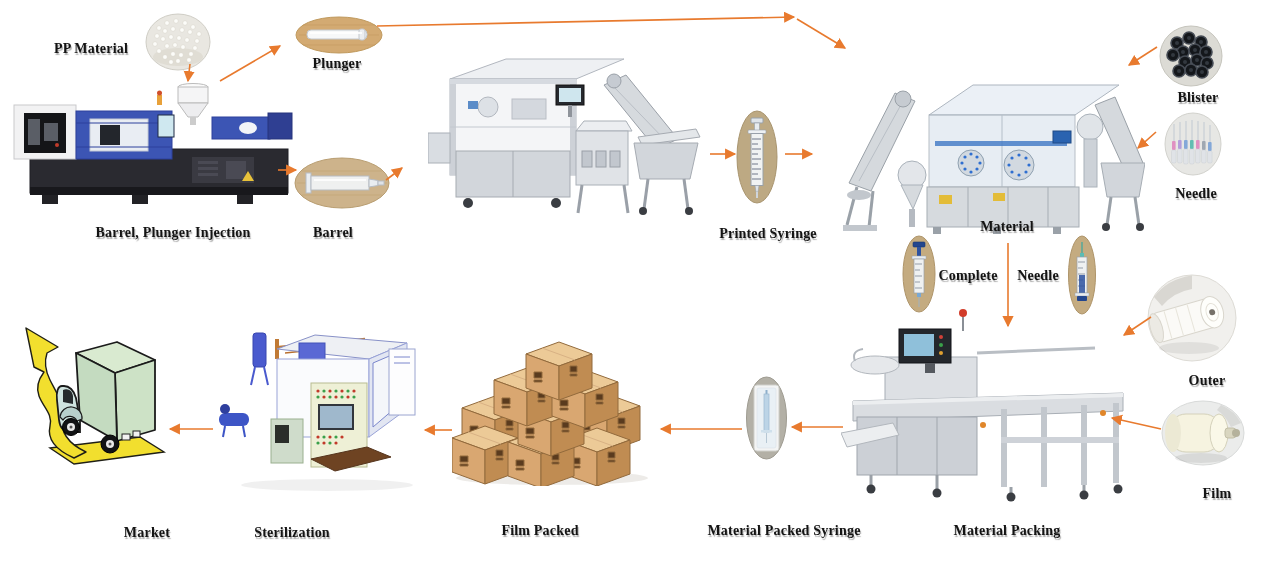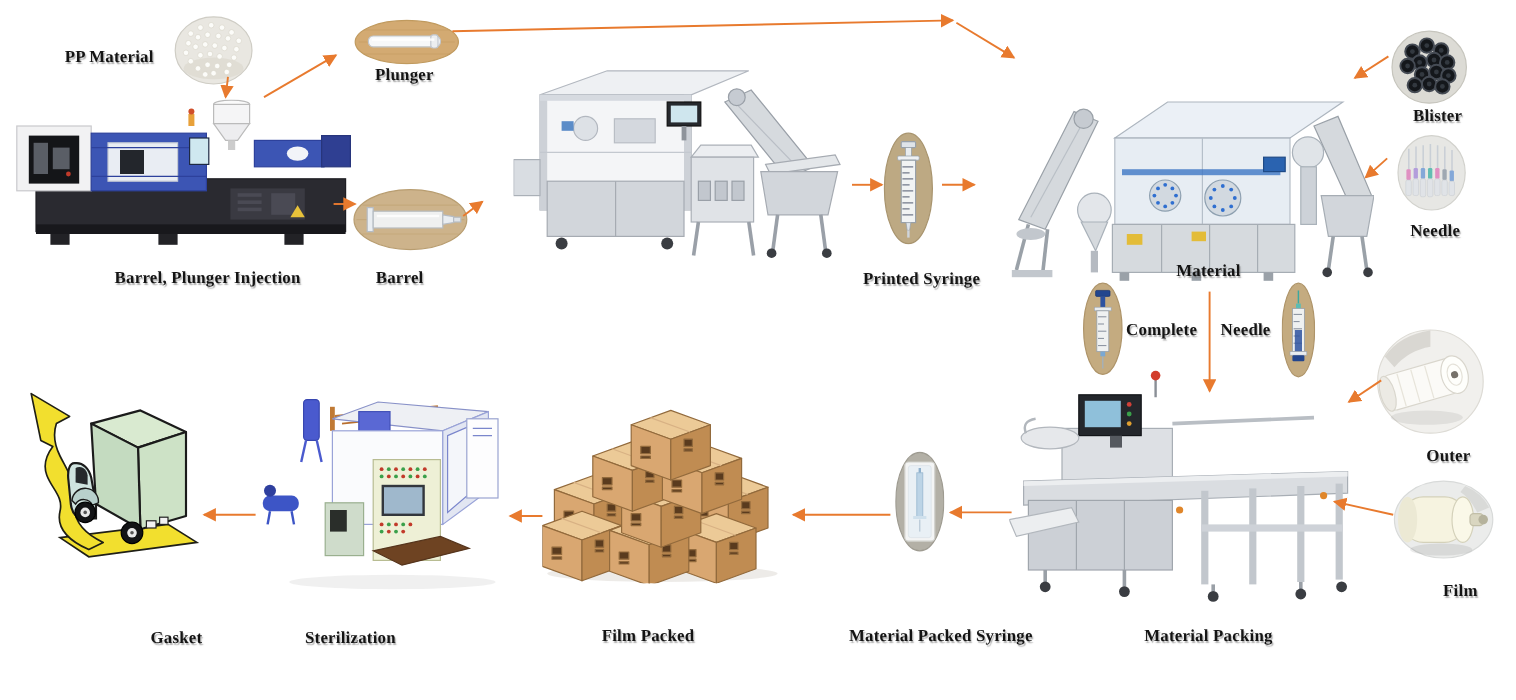--- a/index.html
+++ b/index.html
@@ -588,21 +588,21 @@
   <span class="lbl" style="left:1198px;top:90px">Blister</span>
   <span class="lbl" style="left:1196px;top:186px">Needle</span>
   <span class="lbl" style="left:968px;top:268px">Complete</span>
   <span class="lbl" style="left:1038px;top:268px">Needle</span>
   <span class="lbl" style="left:1207px;top:373px">Outer</span>
   <span class="lbl" style="left:1217px;top:486px">Film</span>
   <span class="lbl" style="left:1007px;top:523px">Material Packing</span>
   <span class="lbl" style="left:784px;top:523px">Material Packed Syringe</span>
   <span class="lbl" style="left:540px;top:523px">Film Packed</span>
   <span class="lbl" style="left:292px;top:525px">Sterilization</span>
-  <span class="lbl" style="left:147px;top:525px">Gasket</span>
+  <span class="lbl" style="left:147px;top:525px">Market</span>
 
   <svg id="arrow-layer" viewBox="0 0 1263 583">
     <defs>
       <marker id="ah" markerWidth="9" markerHeight="8" refX="6.2" refY="3.5" orient="auto">
         <path d="M0,0 L7,3.5 L0,7 Z" fill="#e87a2e"></path>
       </marker>
     </defs>
     <line x1="190" y1="64" x2="188" y2="81" marker-end="url(#ah)"></line>
     <line x1="220" y1="81" x2="280" y2="46" marker-end="url(#ah)"></line>
     <line x1="377" y1="26" x2="794" y2="17" marker-end="url(#ah)"></line>

